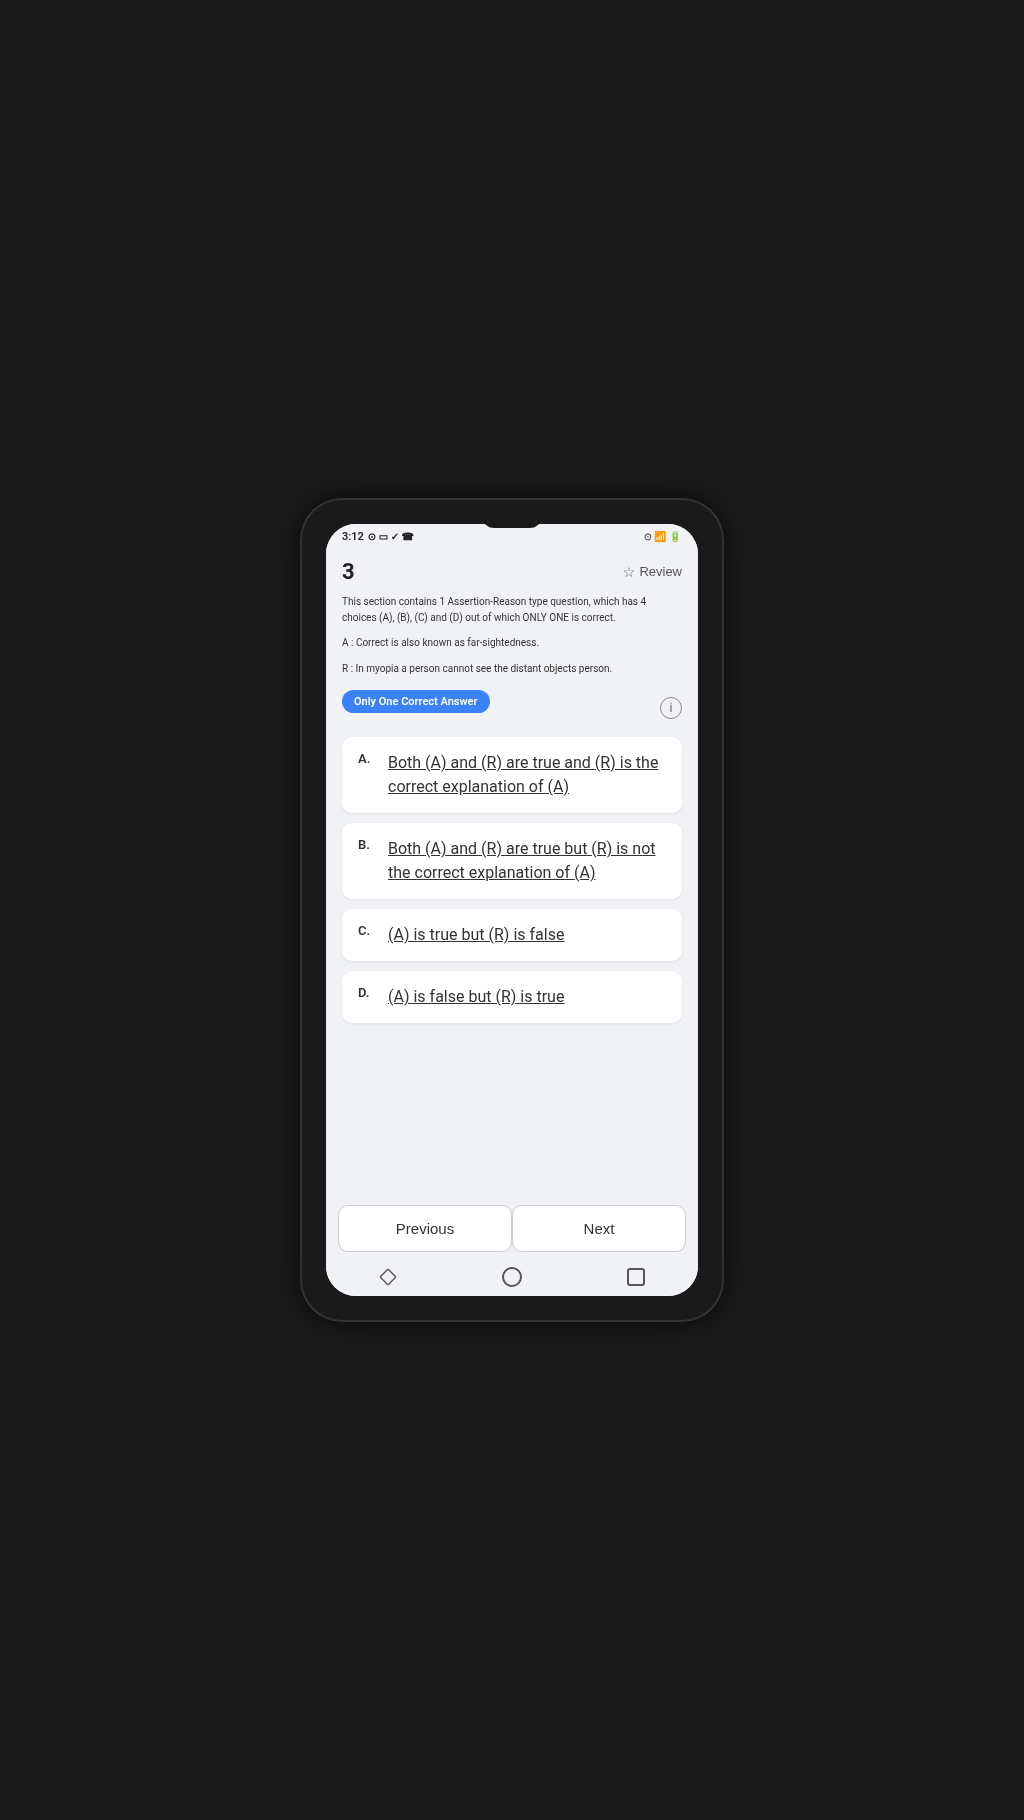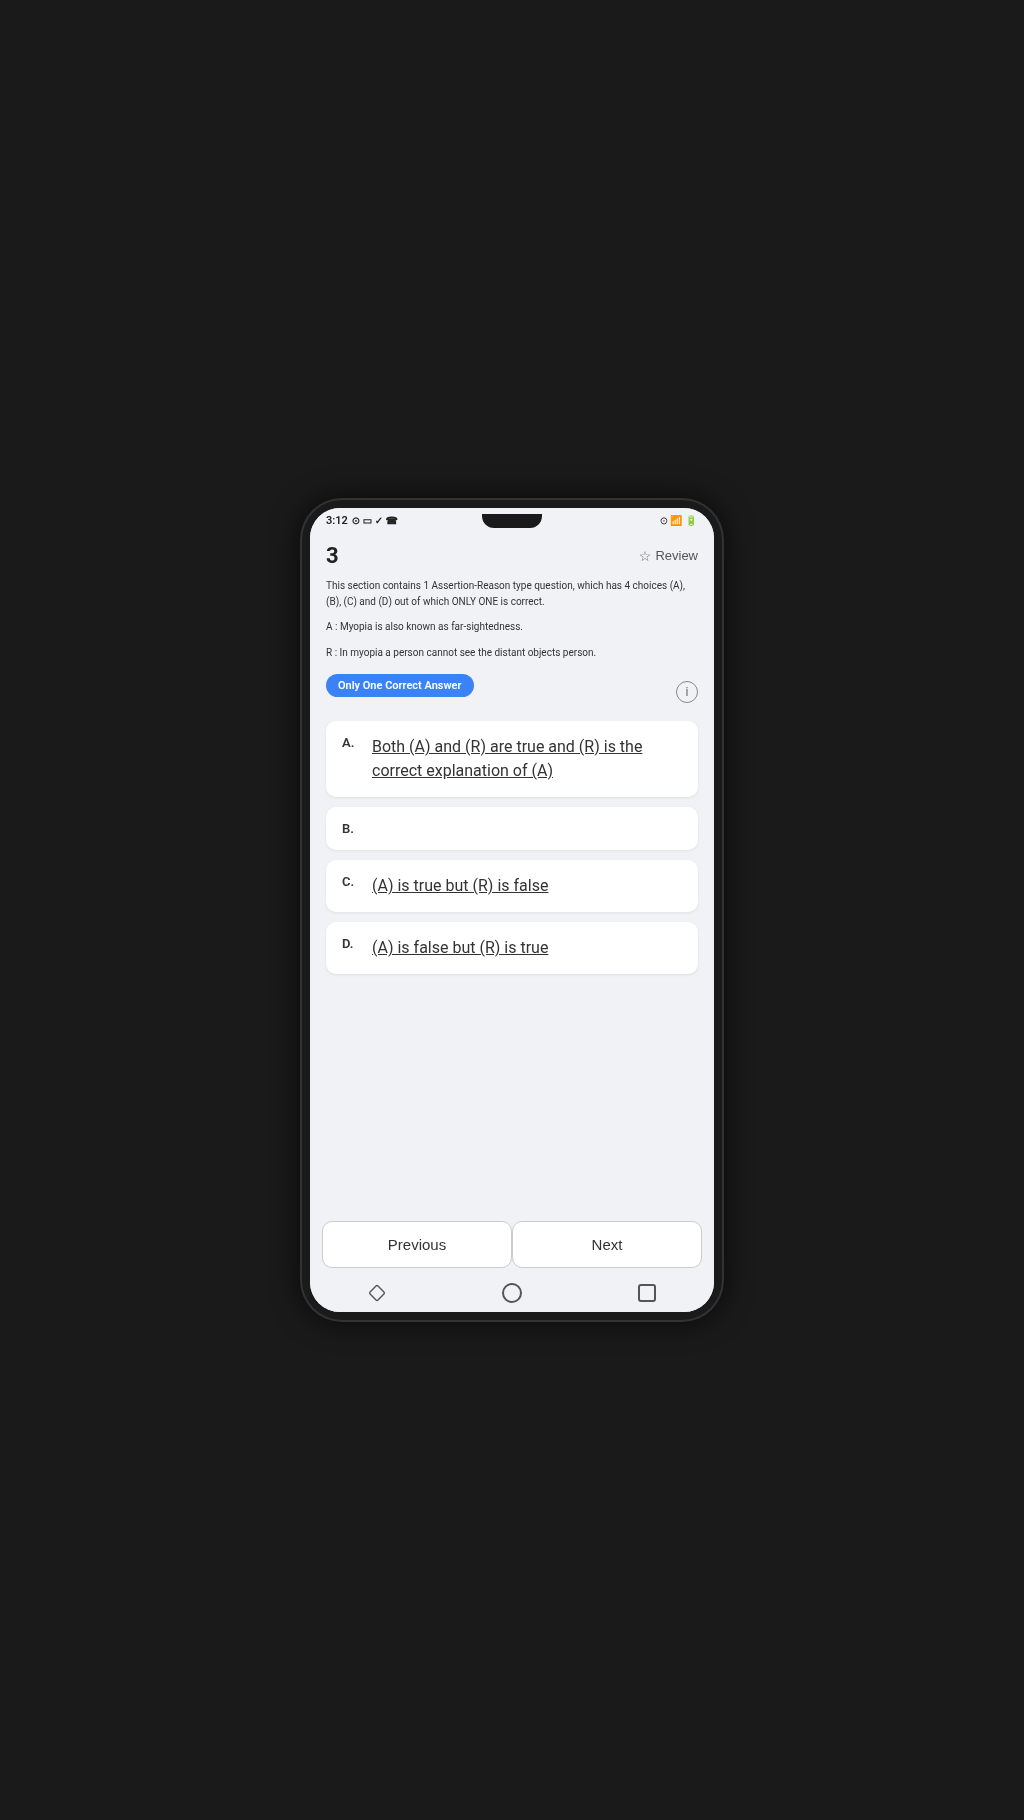--- a/index.html
+++ b/index.html
@@ -12,21 +12,21 @@
       align-items: center;
       min-height: 100vh;
       font-family: 'Roboto', Arial, sans-serif;
     }
 
     .phone-frame {
       width: 420px;
       height: 820px;
       background: #1a1a1a;
       border-radius: 40px;
-      padding: 8px;
+      padding: 24px;
       position: relative;
       box-shadow: 0 0 0 2px #333, 0 0 30px rgba(0,0,0,0.8);
       overflow: hidden;
     }
 
     .phone-screen {
       width: 100%;
       height: 100%;
       background: #f0f2f5;
       border-radius: 30px;
@@ -268,41 +268,42 @@
           <span class="star-icon">☆</span>
           <span>Review</span>
         </button>
       </div>
 
       <div class="question-instruction">
         <span>This section contains 1 Assertion-Reason type question, which has 4 choices (A), (B), (C) and (D) out of which ONLY ONE is correct.</span>
       </div>
 
       <div class="question-instruction">
-        <span>A : Myopia is also known as far-sightedness.</span>
+        <span>A : Correct is also known as far-sightedness.</span>
       </div>
 
       <div class="question-instruction" style="margin-bottom: 14px;">
         <span>R : In myopia a person cannot see the distant objects person.</span>
       </div>
 
       <div class="badge-row">
         <span class="answer-type-badge">Only One Correct Answer</span>
         <span class="info-icon">i</span>
       </div>
 
       <div class="options-list">
 
         <div class="option-card">
           <span class="option-label">A.</span>
           <span class="option-text">Both (A) and (R) are true and (R) is the correct explanation of (A)</span>
         </div>
 
         <div class="option-card">
           <span class="option-label">B.</span>
+          <span class="option-text">Both (A) and (R) are true but (R) is not the correct explanation of (A)</span>
         </div>
 
         <div class="option-card">
           <span class="option-label">C.</span>
           <span class="option-text">(A) is true but (R) is false</span>
         </div>
 
         <div class="option-card">
           <span class="option-label">D.</span>
           <span class="option-text">(A) is false but (R) is true</span>

